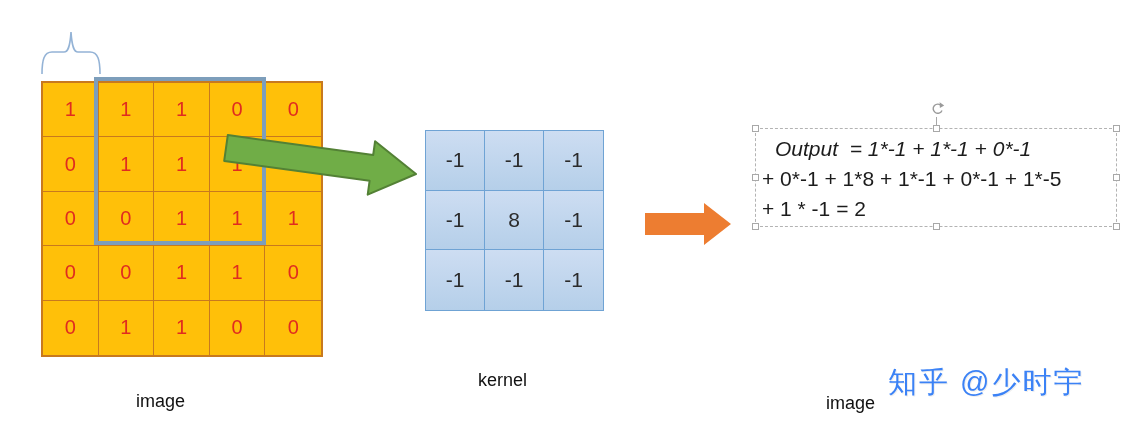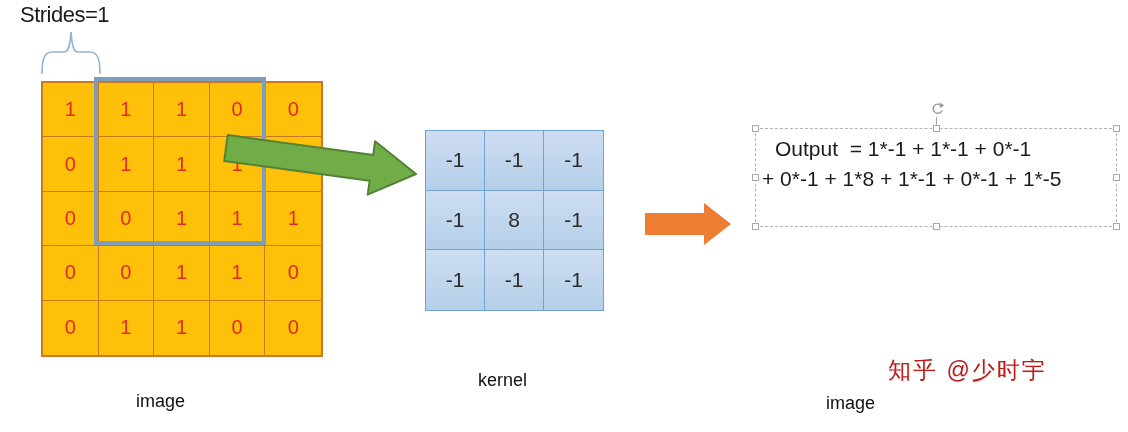--- a/index.html
+++ b/index.html
@@ -46,47 +46,46 @@
   .kernel-grid .cell:nth-child(n+7){border-bottom:none;}
   
   .arrow-layer{position:absolute;left:0;top:0;width:1128px;height:432px;pointer-events:none;}
   
   .textbox{
     position:absolute;left:755px;top:128px;width:362px;height:99px;
     box-sizing:border-box;border:1px dashed #b3b3b3;background:transparent;
   }
   .tb-text{padding:5px 0 0 6px;color:#1c1c1c;font-size:21px;line-height:30px;}
   .tb-line{white-space:pre;}
-  .tb-line.first{padding-left:13px;}
+  .tb-line.first{padding-left:13px;font-style:italic;}
   .handle{
     position:absolute;width:7px;height:7px;background:#fff;
     border:1px solid #a8a8a8;box-sizing:border-box;
   }
   .h-nw{left:-4px;top:-4px;} .h-n{left:177px;top:-4px;} .h-ne{right:-4px;top:-4px;}
   .h-w{left:-4px;top:45px;}  .h-e{right:-4px;top:45px;}
   .h-sw{left:-4px;bottom:-4px;} .h-s{left:177px;bottom:-4px;} .h-se{right:-4px;bottom:-4px;}
   .rot-connector{position:absolute;left:180px;top:-12px;width:1px;height:8px;background:#a8a8a8;}
   .rot-handle{position:absolute;left:173px;top:-28px;width:16px;height:16px;}
   
   .cap{position:absolute;font-size:18px;color:#111;}
   .cap-image{left:136px;top:391px;}
   .cap-kernel{left:478px;top:370px;}
   .cap-output{left:826px;top:393px;}
   
   .watermark{
-    position:absolute;left:888px;top:355px;font-size:23px;color:#b91c1c;
+    position:absolute;left:888px;top:363px;font-size:29px;color:#3b82f6;
     letter-spacing:2px;text-shadow:1px 1px 0 #efefef;
   }
 </style>
 </head>
 <body>
 
 <div class="canvas">
 
-  <div class="strides-label">Strides=1</div>
   <div class="brace-wrap">
     <svg width="70" height="50" viewBox="0 0 70 50">
       <path d="M 6 46 C 6 32, 8 24, 16 24 L 28 24 C 32 24, 34 19, 35 4 C 36 19, 38 24, 42 24 L 54 24 C 62 24, 64 32, 64 46" fill="none" stroke="#94b3d6" stroke-width="1.6"></path>
     </svg>
   </div>
 
   <div class="img-grid">
       <div class="cell">1</div>
       <div class="cell">1</div>
       <div class="cell">1</div>
@@ -130,20 +129,21 @@
       <div class="cell">-1</div>
       <div class="cell">-1</div>
       <div class="cell">-1</div>
       <div class="cell">-1</div>
     </div>
 
   <div class="textbox">
     <div class="tb-text">
       <div class="tb-line first">Output  = 1*-1 + 1*-1 + 0*-1</div>
       <div class="tb-line">+ 0*-1 + 1*8 + 1*-1 + 0*-1 + 1*-5</div>
+      <div class="tb-line">+ 1 * -1 = 2</div>
     </div>
     <div class="handle h-nw"></div>
     <div class="handle h-n"></div>
     <div class="handle h-ne"></div>
     <div class="handle h-w"></div>
     <div class="handle h-e"></div>
     <div class="handle h-sw"></div>
     <div class="handle h-s"></div>
     <div class="handle h-se"></div>
     <div class="rot-connector"></div>

